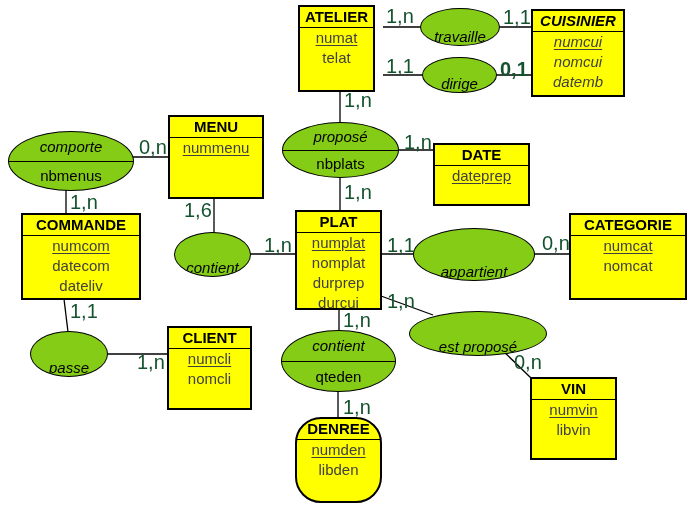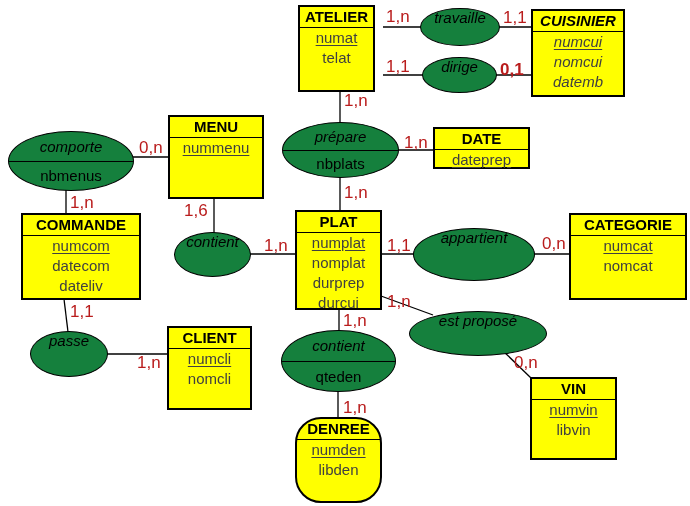--- a/index.html
+++ b/index.html
@@ -16,40 +16,40 @@
     height:20px;line-height:19px;text-align:center;font-weight:bold;
     font-size:15px;color:#000;border-bottom:1.5px solid #000;
     letter-spacing:0px;white-space:nowrap;overflow:hidden;
   }
   .attr{
     height:20px;line-height:20px;text-align:center;font-size:15px;
     color:#404040;white-space:nowrap;overflow:hidden;
   }
   .attr.key{text-decoration:underline;text-underline-offset:2px;}
   .ellipse{
-    position:absolute;background:#15803d;border:1.5px solid #000;
+    position:absolute;background:#84cc16;border:1.5px solid #000;
     border-radius:50%;box-sizing:border-box;z-index:2;overflow:hidden;
-    display:flex;flex-direction:column;justify-content:flex-start;
+    display:flex;flex-direction:column;justify-content:flex-end;
   }
   .ename{
     font-style:italic;font-size:15px;color:#000;text-align:center;
     white-space:nowrap;
   }
   .eattr{
     font-size:15px;color:#000;text-align:center;white-space:nowrap;
   }
   .ellipse.two .ename{
     flex:1;display:flex;align-items:center;justify-content:center;
     border-bottom:1.2px solid #000;
   }
   .ellipse.two .eattr{
     flex:1;display:flex;align-items:center;justify-content:center;
   }
   .card{
-    position:absolute;font-size:17px;color:#b91c1c;z-index:3;
+    position:absolute;font-size:20px;color:#14532d;z-index:3;
     white-space:nowrap;line-height:15px;
   }
 </style>
 </head>
 <body>
 
 <div id="canvas">
 
   <svg id="lines" width="690" height="506">
     <g stroke="#000" stroke-width="1.3" fill="none">
@@ -86,21 +86,21 @@
     <div class="attr key">numcui</div>
     <div class="attr">nomcui</div>
     <div class="attr">datemb</div>
   </div>
 
   <div class="entity" style="left:168px;top:115px;width:96px;height:84px;">
     <div class="etitle">MENU</div>
     <div class="attr key">nummenu</div>
   </div>
 
-  <div class="entity" style="left:433px;top:127px;width:97px;height:42px;">
+  <div class="entity" style="left:433px;top:143px;width:97px;height:63px;">
     <div class="etitle">DATE</div>
     <div class="attr key">dateprep</div>
   </div>
 
   <div class="entity" style="left:21px;top:213px;width:120px;height:87px;">
     <div class="etitle">COMMANDE</div>
     <div class="attr key">numcom</div>
     <div class="attr">datecom</div>
     <div class="attr">dateliv</div>
   </div>
@@ -139,21 +139,21 @@
 
   <div class="ellipse" style="left:420px;top:8px;width:80px;height:38px;">
     <div class="ename">travaille</div>
   </div>
 
   <div class="ellipse" style="left:422px;top:57px;width:75px;height:36px;">
     <div class="ename">dirige</div>
   </div>
 
   <div class="ellipse two" style="left:282px;top:122px;width:117px;height:56px;">
-    <div class="ename">prépare</div>
+    <div class="ename">proposé</div>
     <div class="eattr">nbplats</div>
   </div>
 
   <div class="ellipse two" style="left:8px;top:131px;width:126px;height:60px;">
     <div class="ename">comporte</div>
     <div class="eattr">nbmenus</div>
   </div>
 
   <div class="ellipse" style="left:174px;top:232px;width:77px;height:45px;">
     <div class="ename">contient</div>

